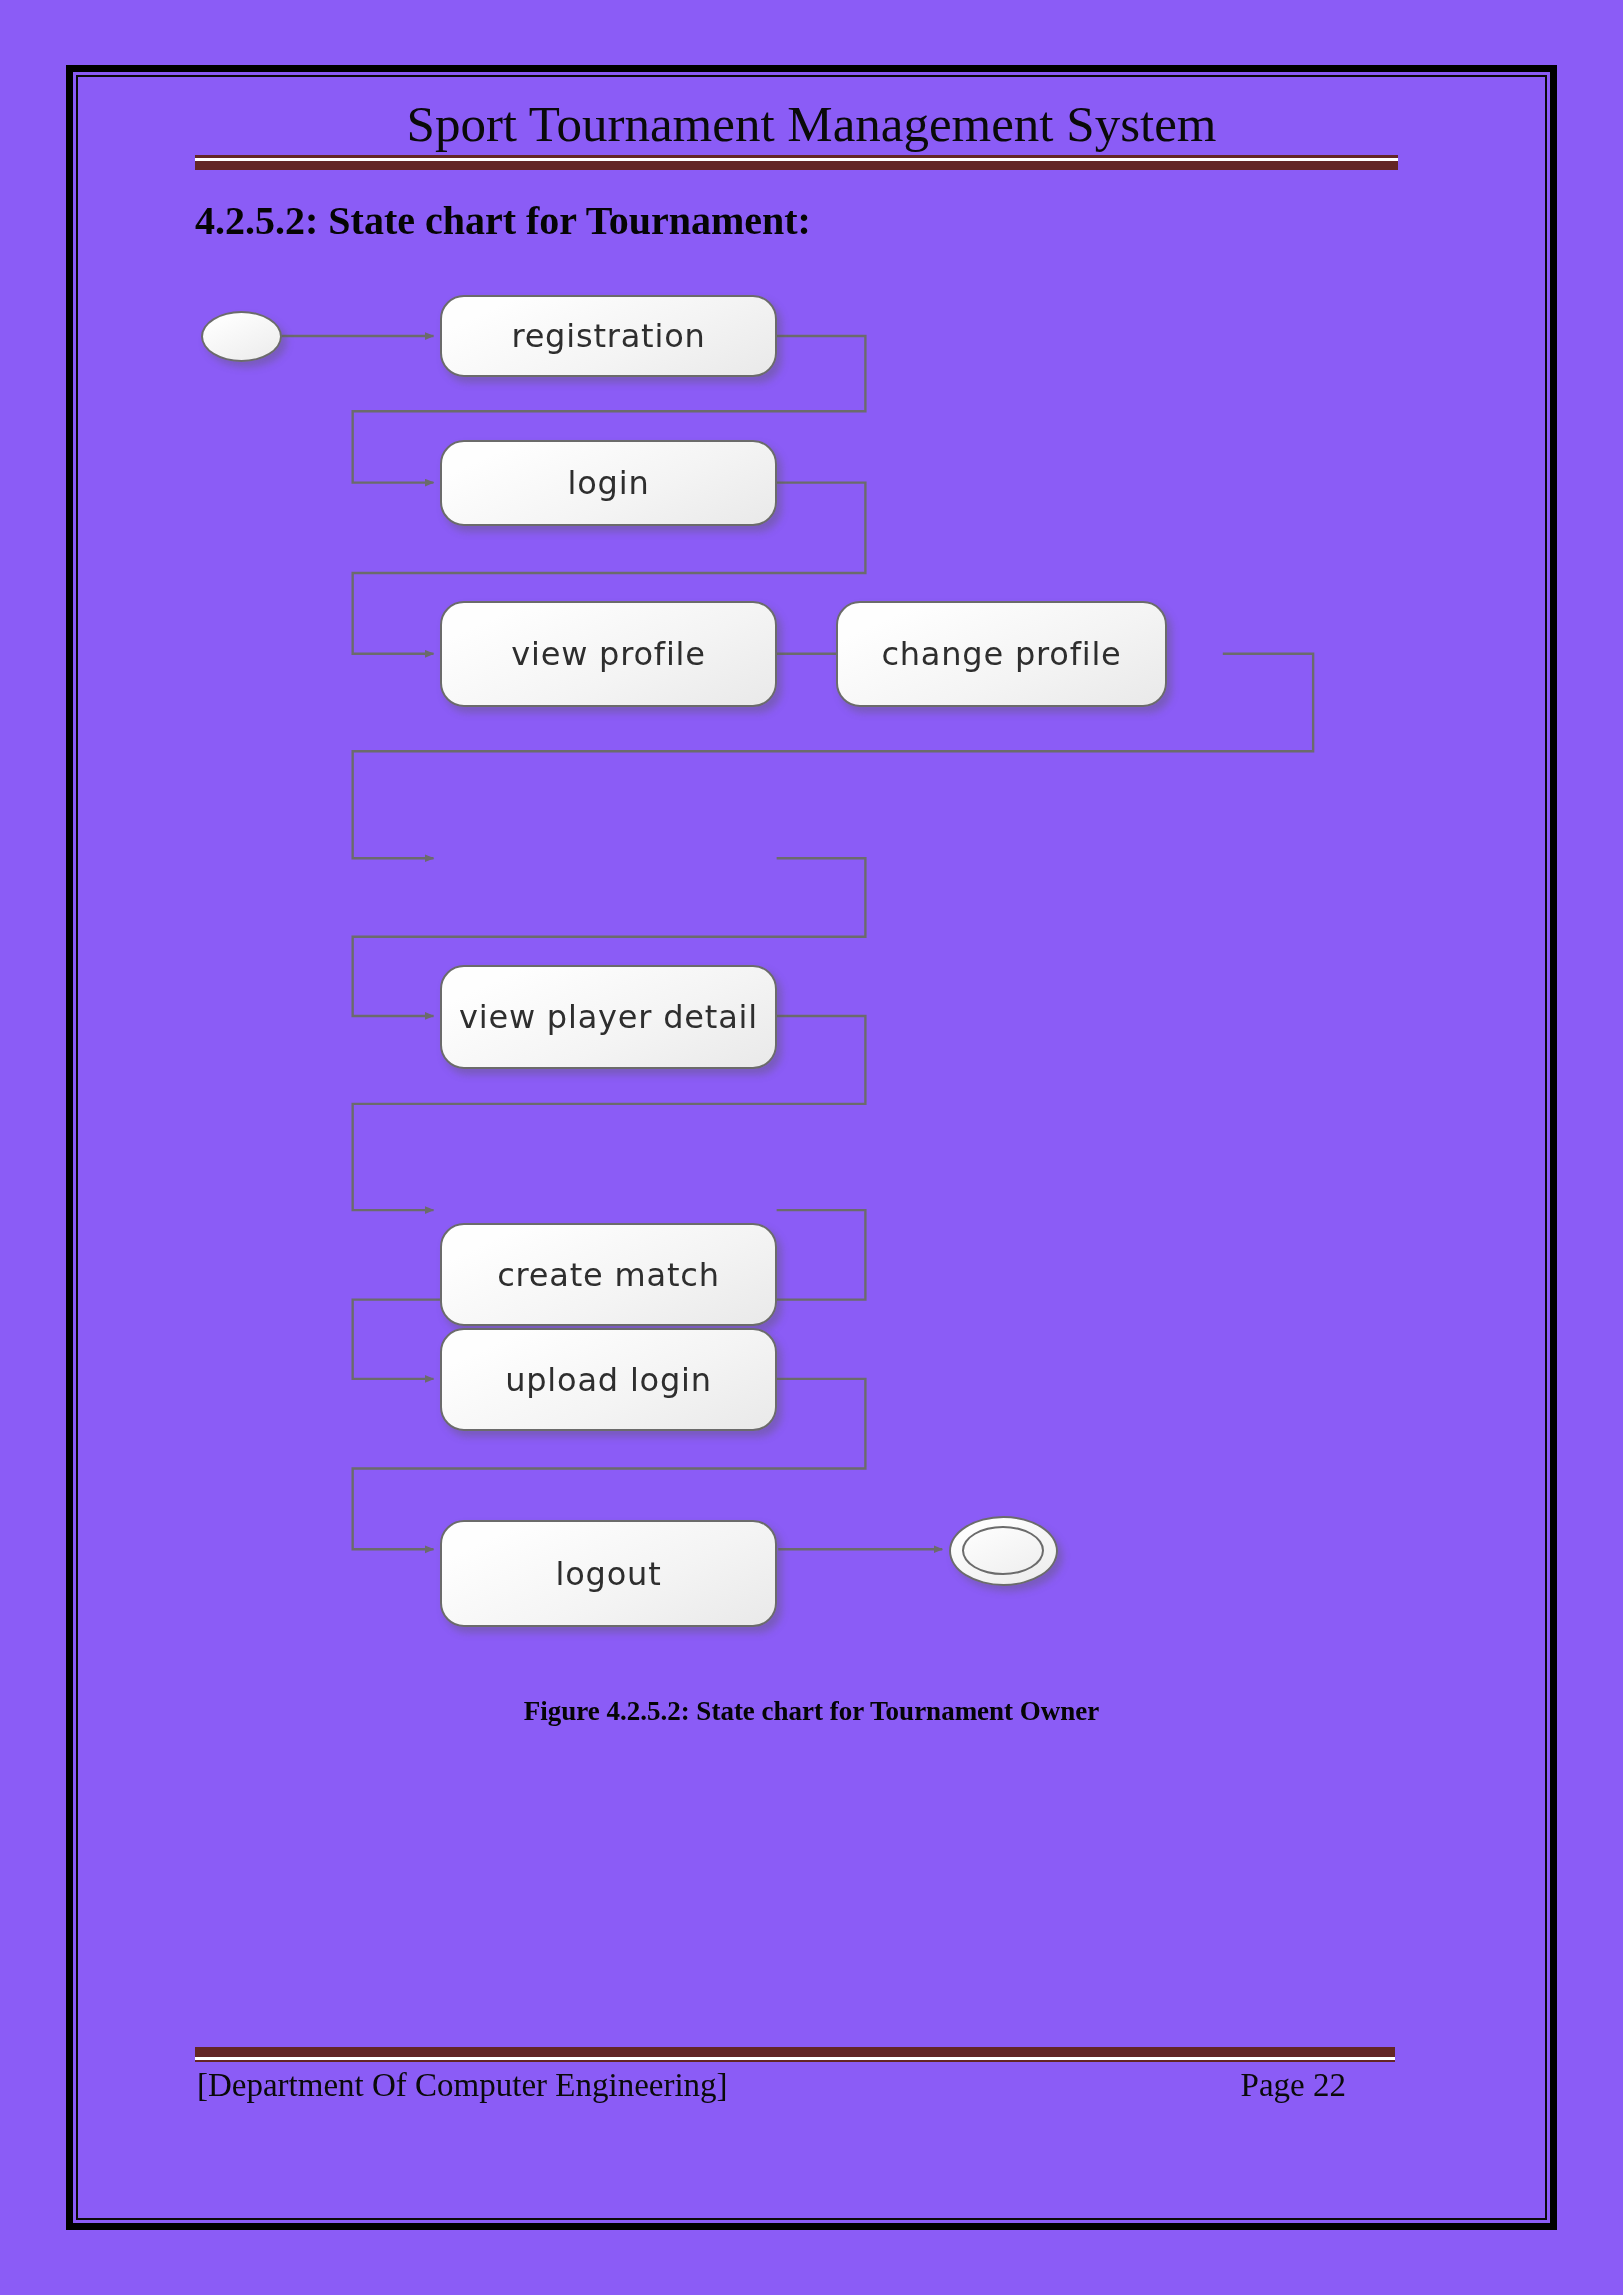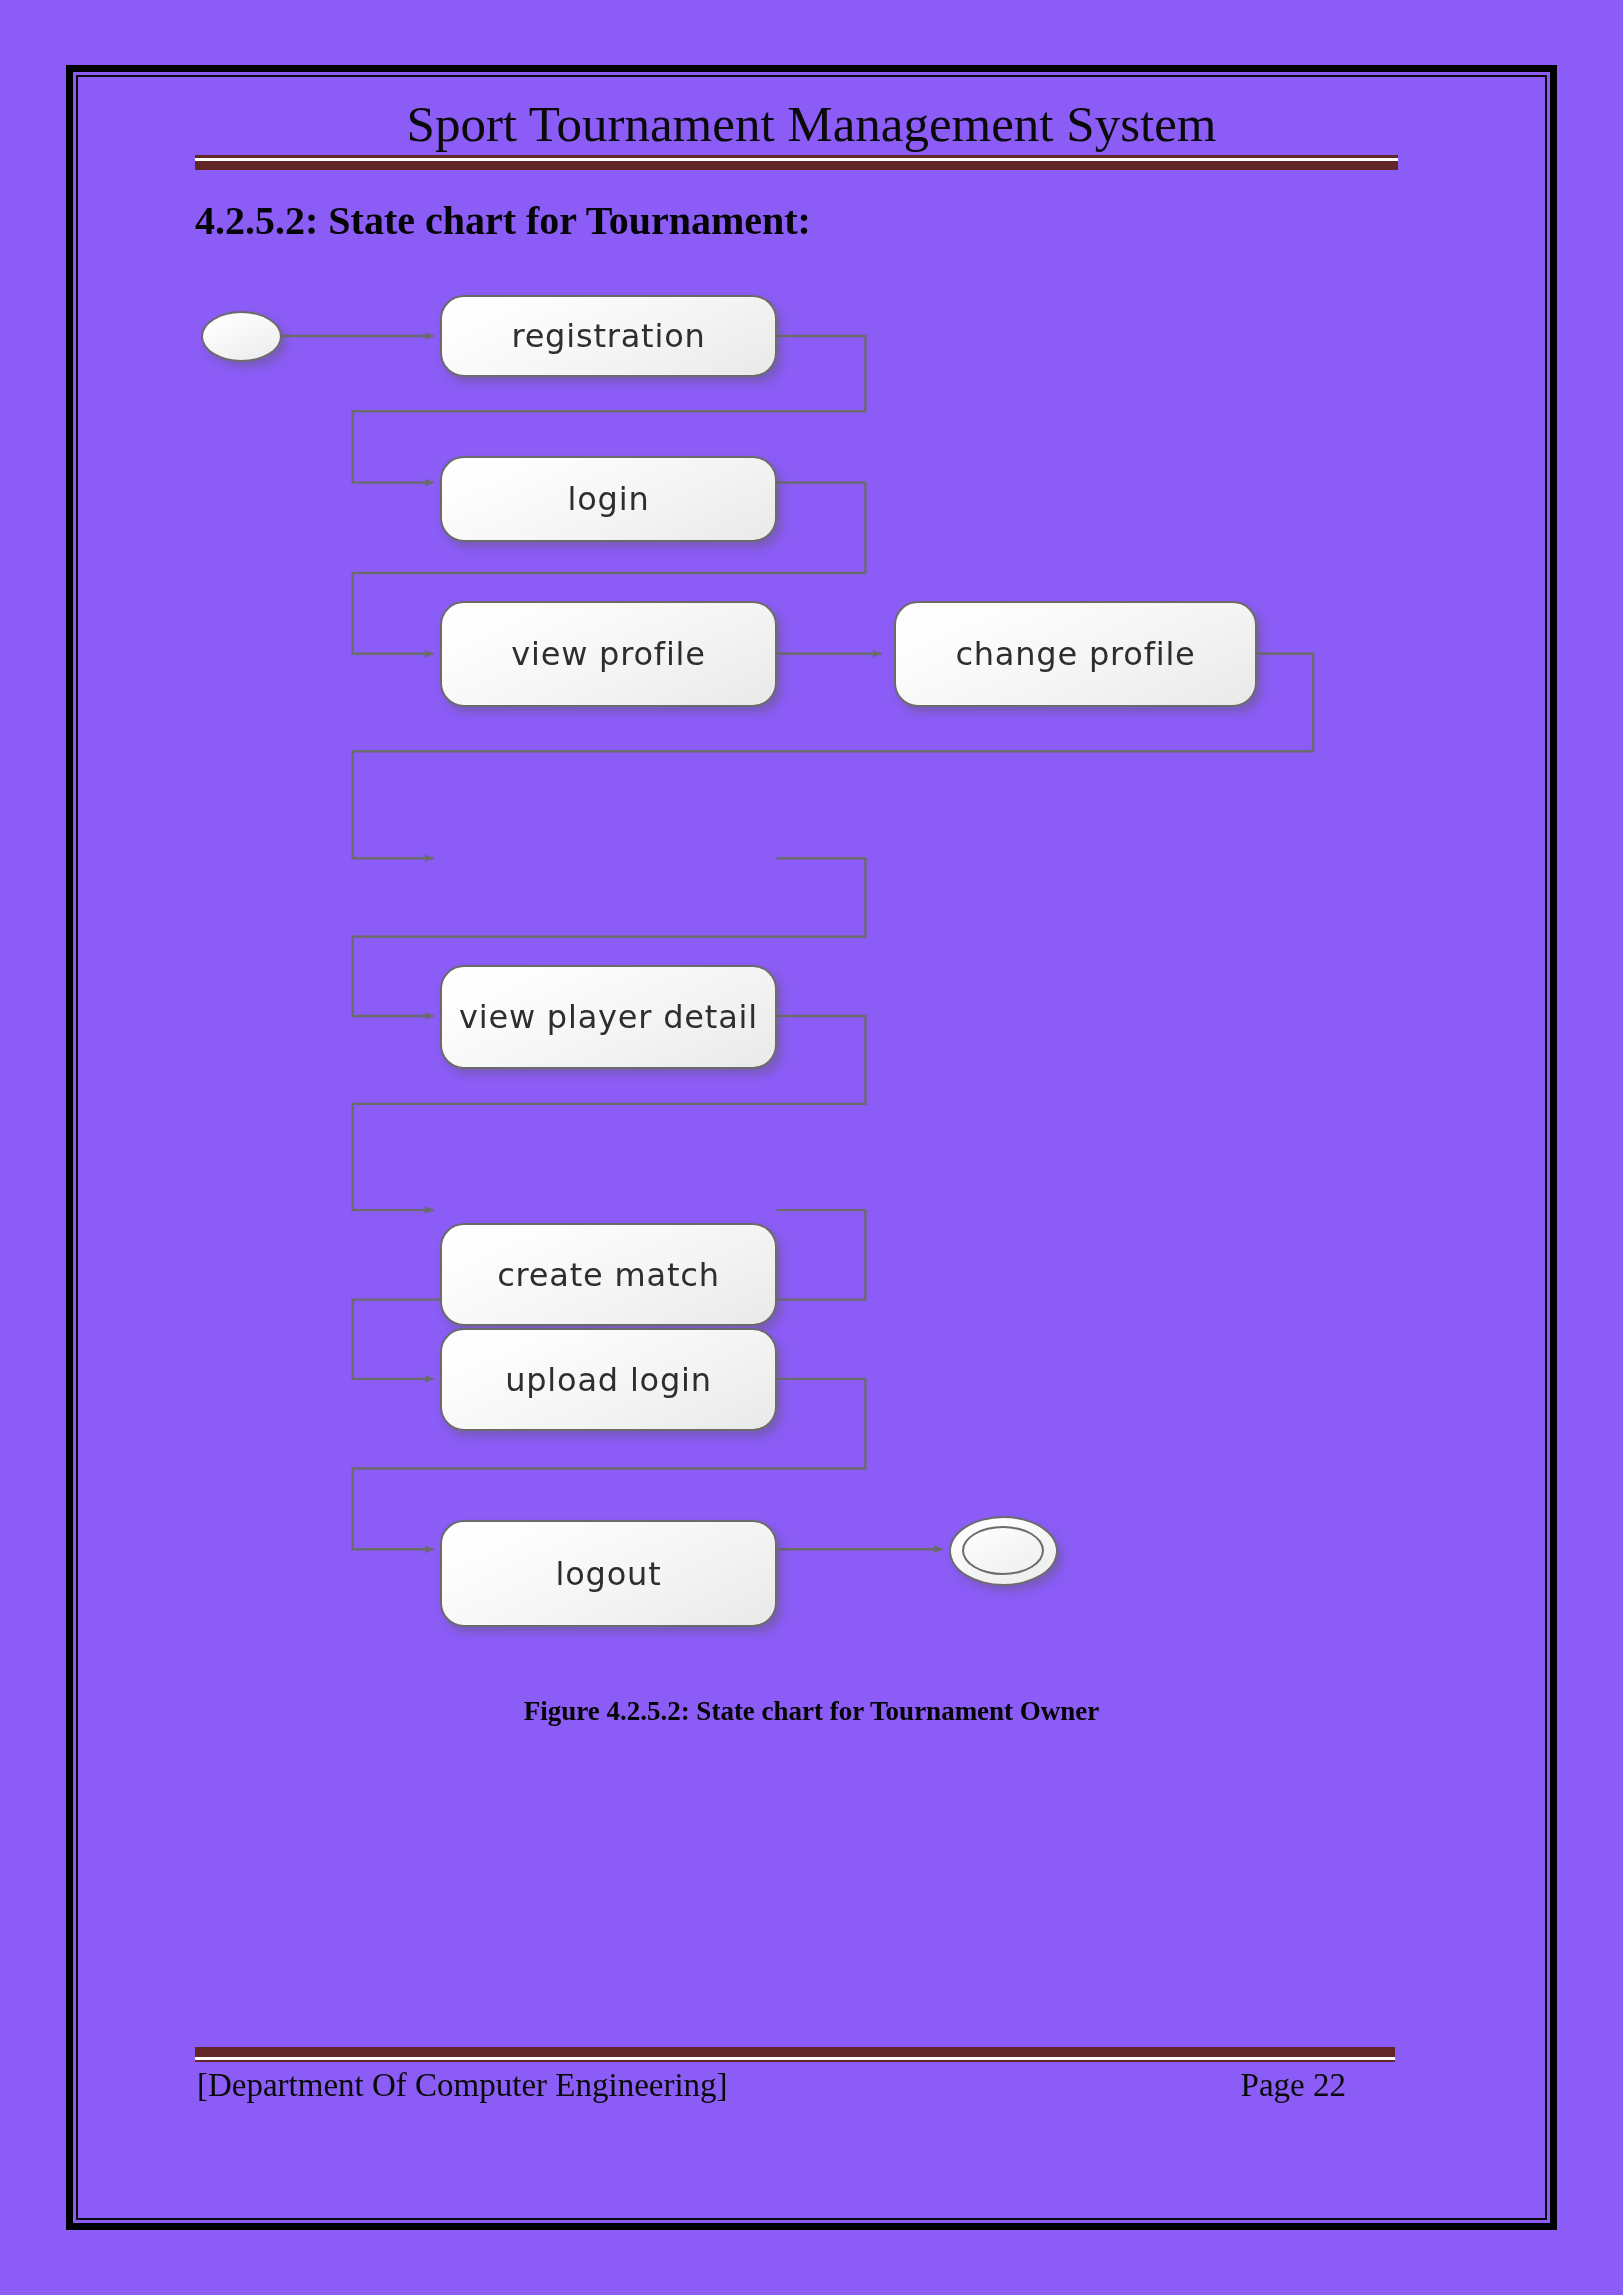--- a/index.html
+++ b/index.html
@@ -80,29 +80,29 @@
         <polyline points="982,1955 1189,1955" marker-end="url(#arw)"></polyline>
       </g>
     </svg>
 
     <div class="ellipse" style="left:201px;top:311px;width:81px;height:51px;"></div>
 
     <div class="state-box" style="left:440px;top:295px;width:337px;height:82px;">
       <span>registration</span>
     </div>
 
-    <div class="state-box" style="left:440px;top:456px;width:337px;height:86px;">
+    <div class="state-box" style="left:440px;top:440px;width:337px;height:86px;">
       <span>login</span>
     </div>
 
     <div class="state-box" style="left:440px;top:601px;width:337px;height:106px;">
       <span>view profile</span>
     </div>
 
-    <div class="state-box" style="left:894px;top:601px;width:363px;height:106px;">
+    <div class="state-box" style="left:836px;top:601px;width:331px;height:106px;">
       <span>change profile</span>
     </div>
 
 
     <div class="state-box" style="left:440px;top:965px;width:337px;height:104px;">
       <span>view player detail</span>
     </div>
 
     <div class="state-box" style="left:440px;top:1223px;width:337px;height:103px;">
       <span>create match</span>

